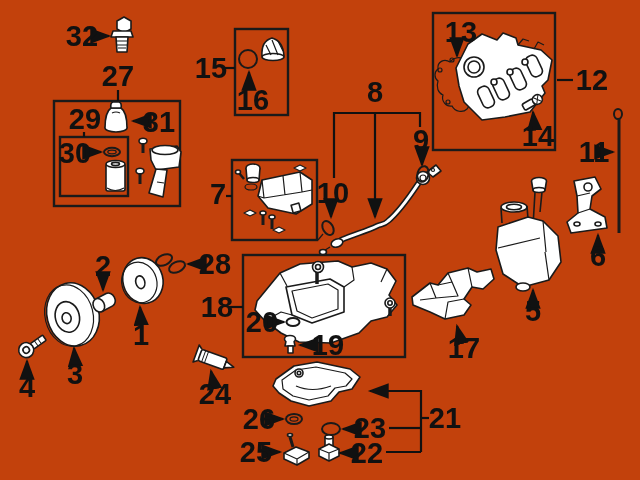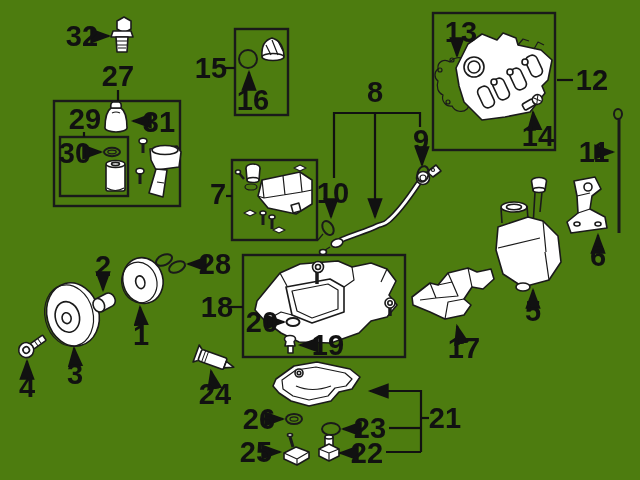--- a/index.html
+++ b/index.html
@@ -1,16 +1,16 @@
 <!DOCTYPE html>
 <html><head>
 <meta charset="utf-8">
 <style>
   html,body{margin:0;padding:0;background:#fff;}
-  .stage{position:relative;width:640px;height:480px;background:#4d7c0f;overflow:hidden;
+  .stage{position:relative;width:640px;height:480px;background:#c2410c;overflow:hidden;
          font-family:"Liberation Sans","DejaVu Sans",sans-serif;}
   svg{position:absolute;left:0;top:0;}
   svg text{font-family:"Liberation Sans","DejaVu Sans",sans-serif;
            font-size:29px;font-weight:bold;fill:#111;text-anchor:middle;}
   .part{fill:#fff;stroke:#1a1a1a;stroke-width:1.6;stroke-linejoin:round;}
   .thin{fill:none;stroke:#1a1a1a;stroke-width:1.2;}
   .ln{stroke:#111;stroke-width:2.2;fill:none;}
   .box{fill:none;stroke:#1a1a1a;stroke-width:2.4;}
   .ring{fill:none;stroke:#1a1a1a;stroke-width:2;}
 </style>

